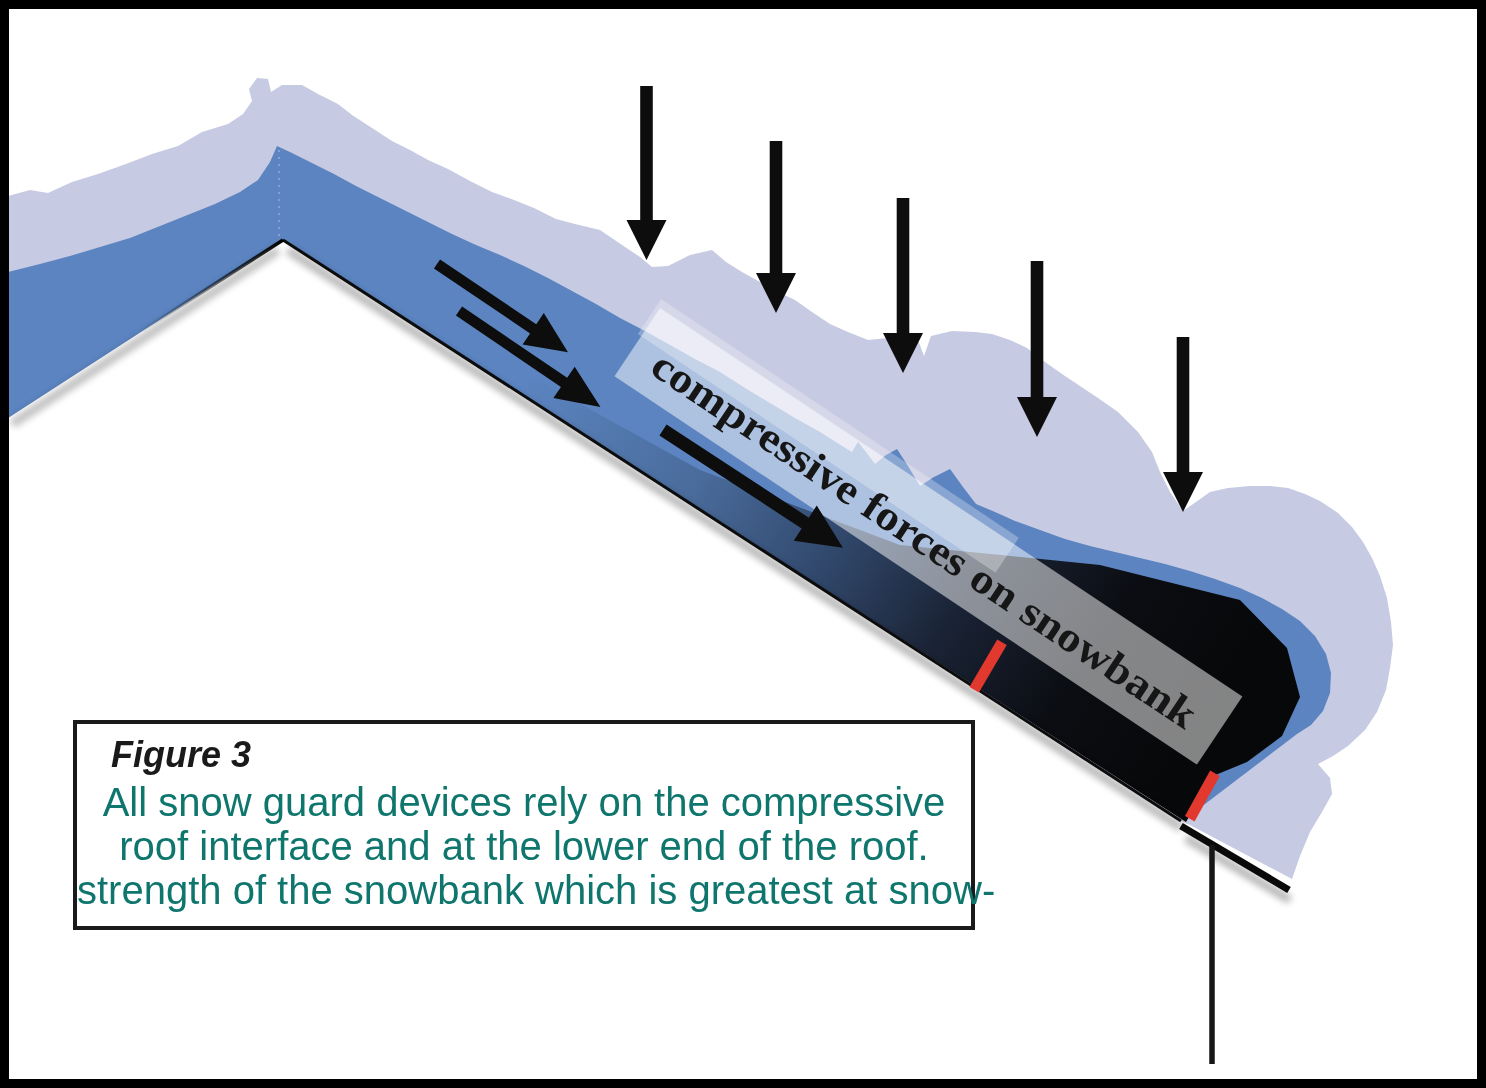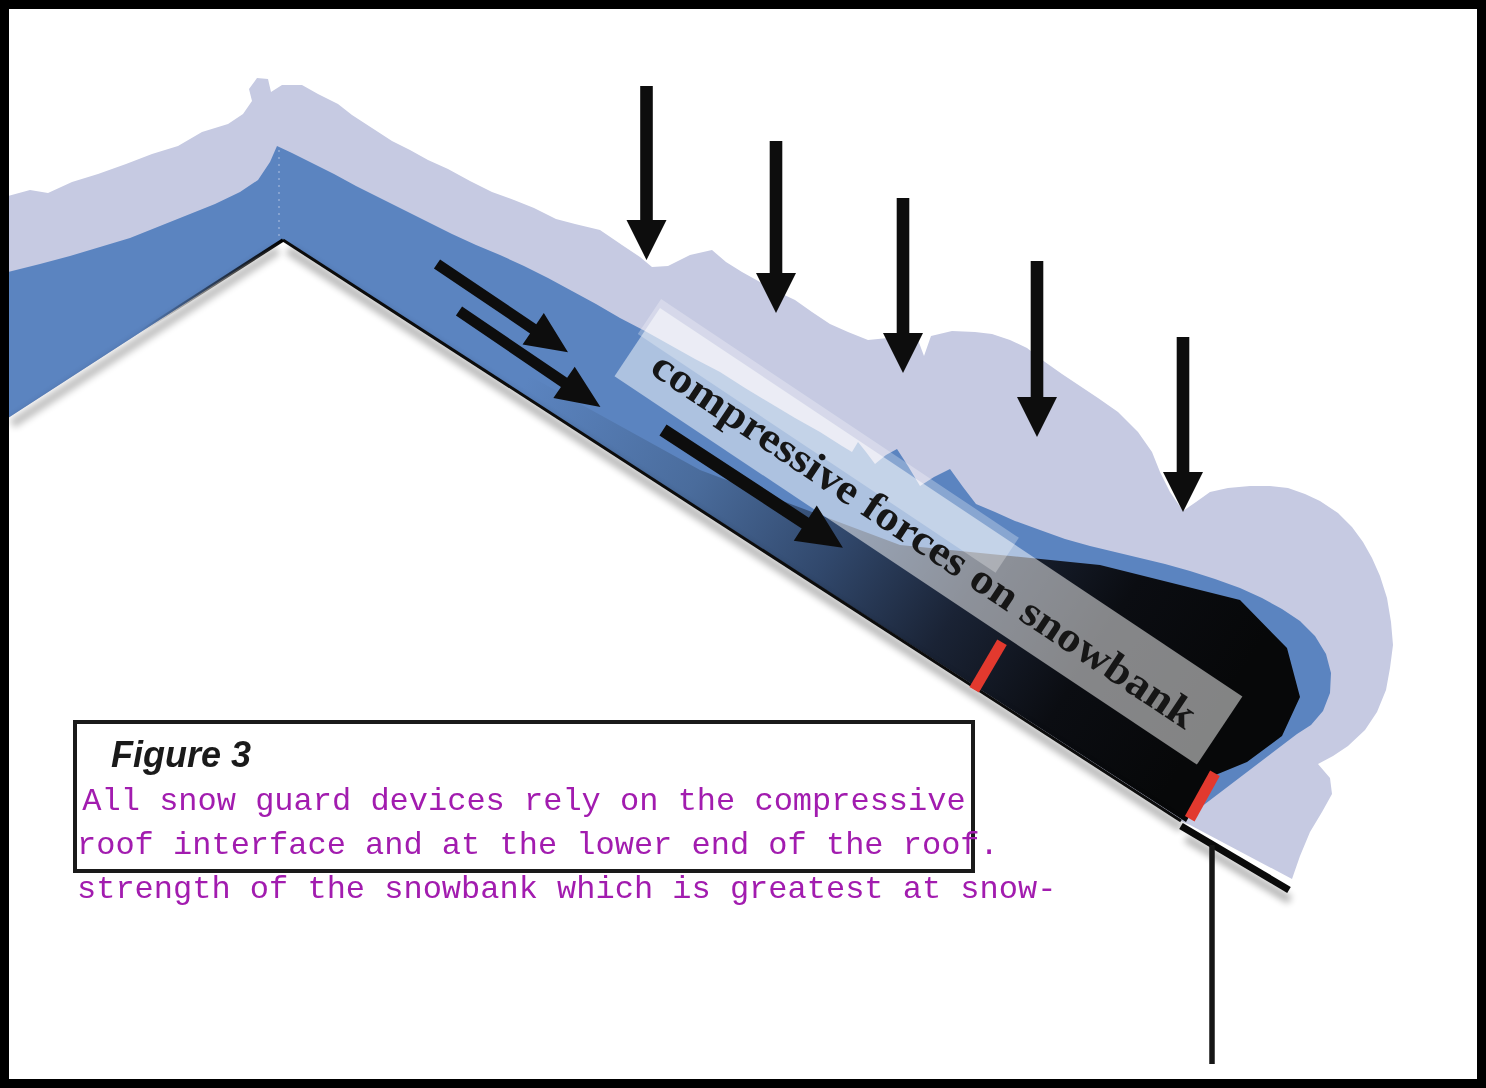--- a/index.html
+++ b/index.html
@@ -7,42 +7,41 @@
     position:relative;
     width:1486px;height:1088px;
     background:#ffffff;
     overflow:hidden;
     font-family:"Liberation Sans", sans-serif;
   }
   .stage svg{position:absolute;left:0;top:0;}
   .caption-box{
     position:absolute;
     left:73px;top:720px;
-    width:902px;height:153px;
+    width:902px;height:210px;
     box-sizing:border-box;
     border:4px solid #1a1a1a;
     background:#ffffff;
     padding-top:10px;
   }
   .caption-title{
     margin-left:34px;
     font-size:36px;
     font-weight:bold;
     font-style:italic;
     color:#1a1a1a;
     line-height:42px;
   }
   .caption-body{
     margin-top:4px;
     text-align:center;
-    color:#a21caf;
-    font-size:32px;
+    color:#0f766e;
+    font-size:40px;
     line-height:44px;
     white-space:nowrap;
-    font-family:Liberation Mono, monospace;
   }
 </style>
 </head>
 <body>
 
 <div class="stage">
 
   <svg width="1486" height="1088" viewBox="0 0 1486 1088">
     <defs>
       <linearGradient id="roofGrad" gradientUnits="userSpaceOnUse" x1="520" y1="390" x2="1160" y2="800">

